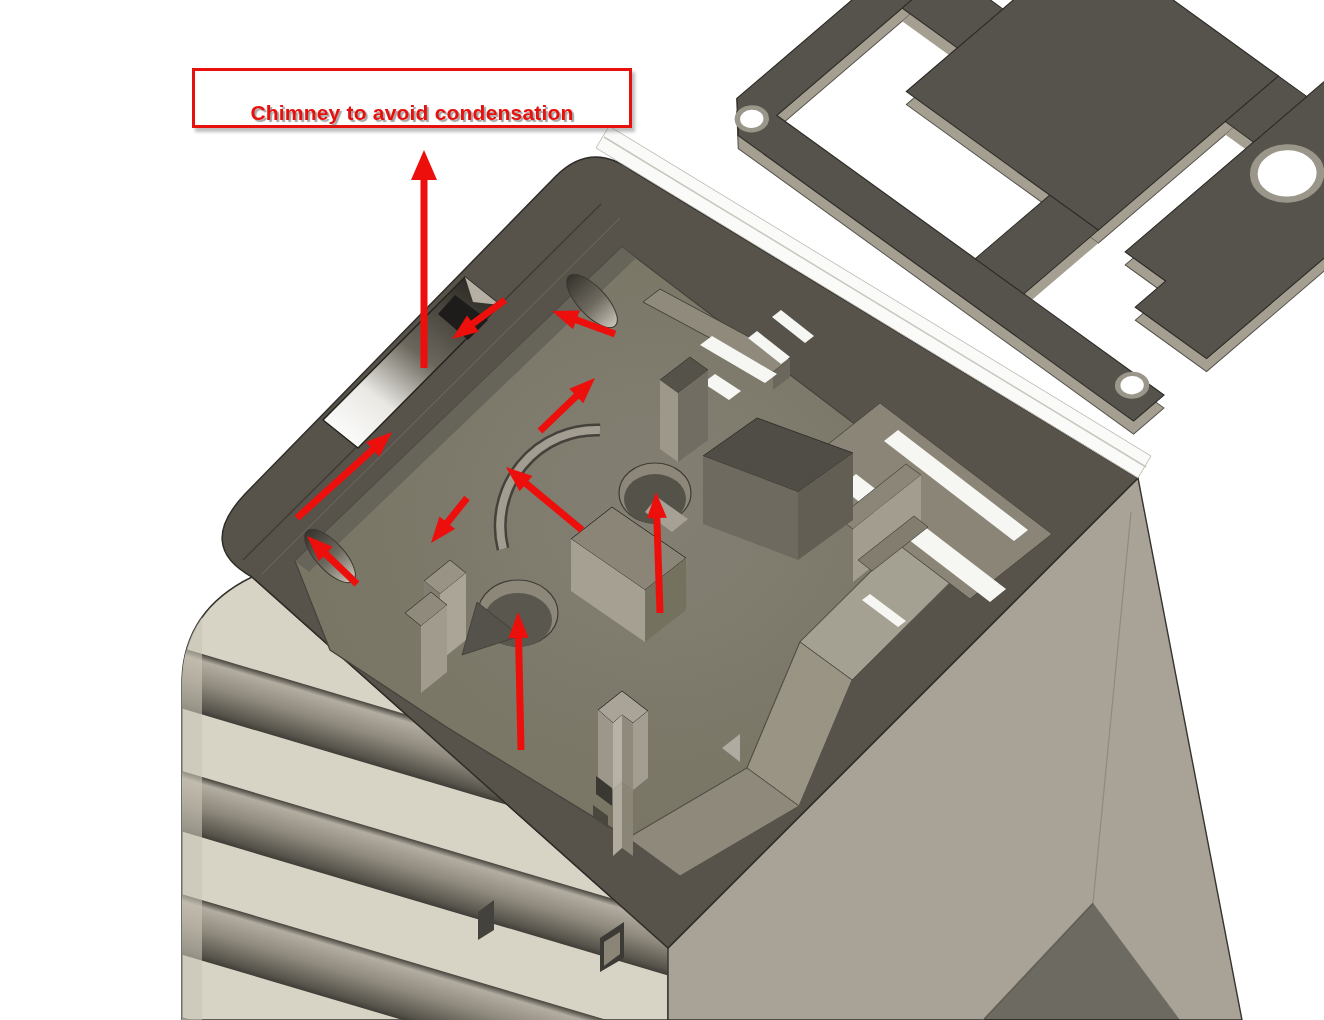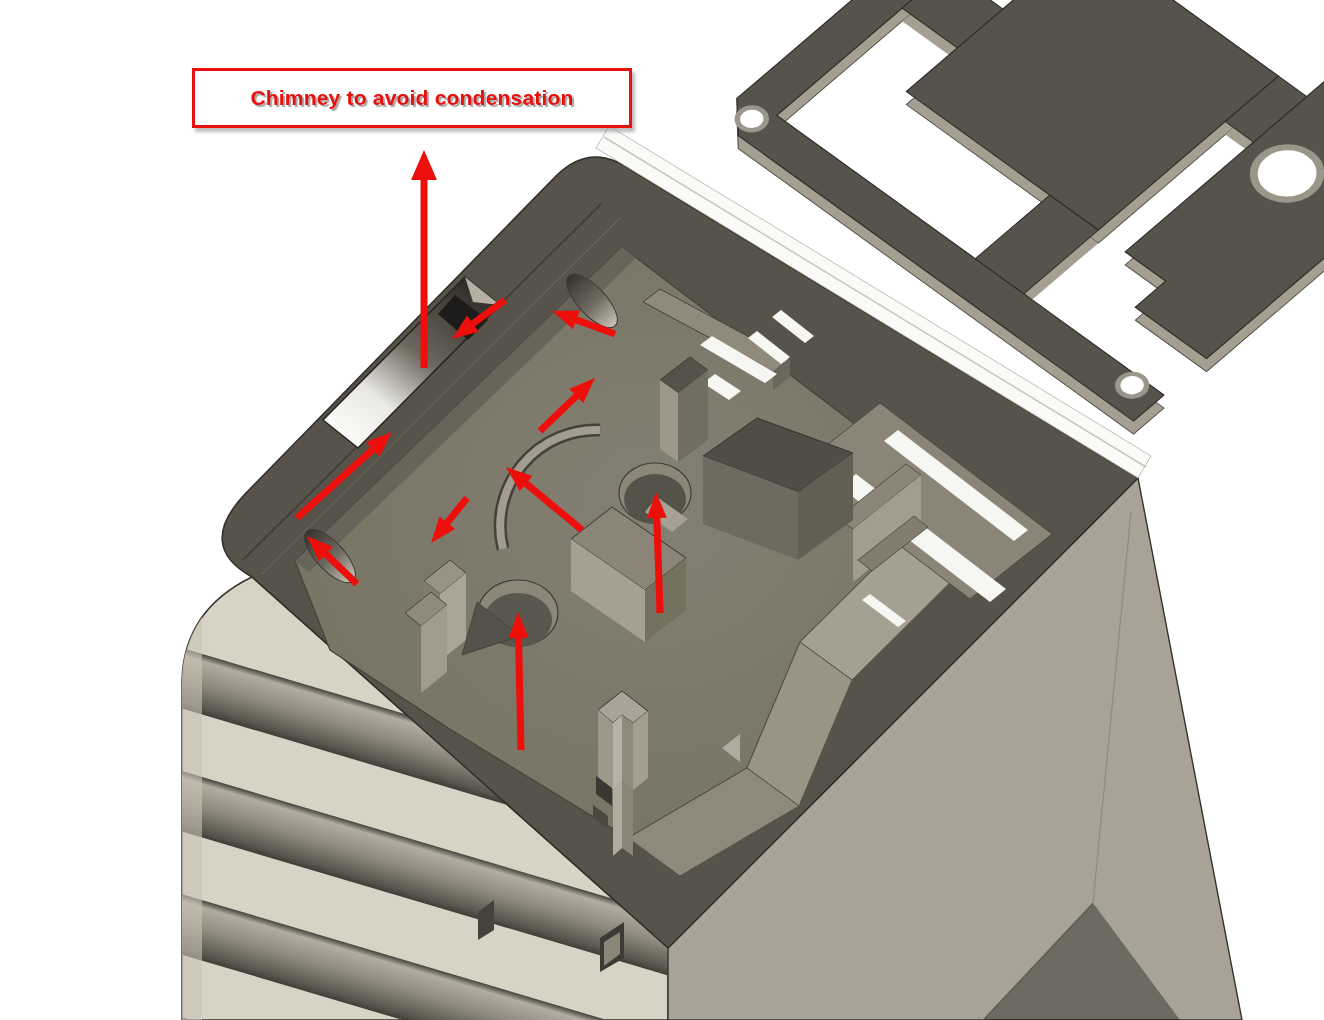--- a/index.html
+++ b/index.html
@@ -1,19 +1,19 @@
 <!DOCTYPE html>
 <html><head>
 <meta charset="utf-8">
 <style>
   html,body{margin:0;padding:0;background:#ffffff;}
   #stage{position:relative;width:1324px;height:1020px;background:#ffffff;overflow:hidden;
          font-family:"Liberation Sans", sans-serif;}
   #scene{position:absolute;left:0;top:0;}
-  #callout{position:absolute;display:flex;align-items:center;justify-content:center;
+  #callout{position:absolute;display:flex;align-items:flex-end;justify-content:center;
            background:#ffffff;border:3px solid #e8100c;box-sizing:border-box;
            box-shadow:3px 4px 3px rgba(110,110,110,.45);
            font-size:21px;font-weight:bold;letter-spacing:.2px;color:#e8100c;
            text-shadow:2px 2px 1px rgba(90,90,90,.55);}
   svg{display:block;}
 </style>
 </head>
 <body>
 
 <div id="stage">

